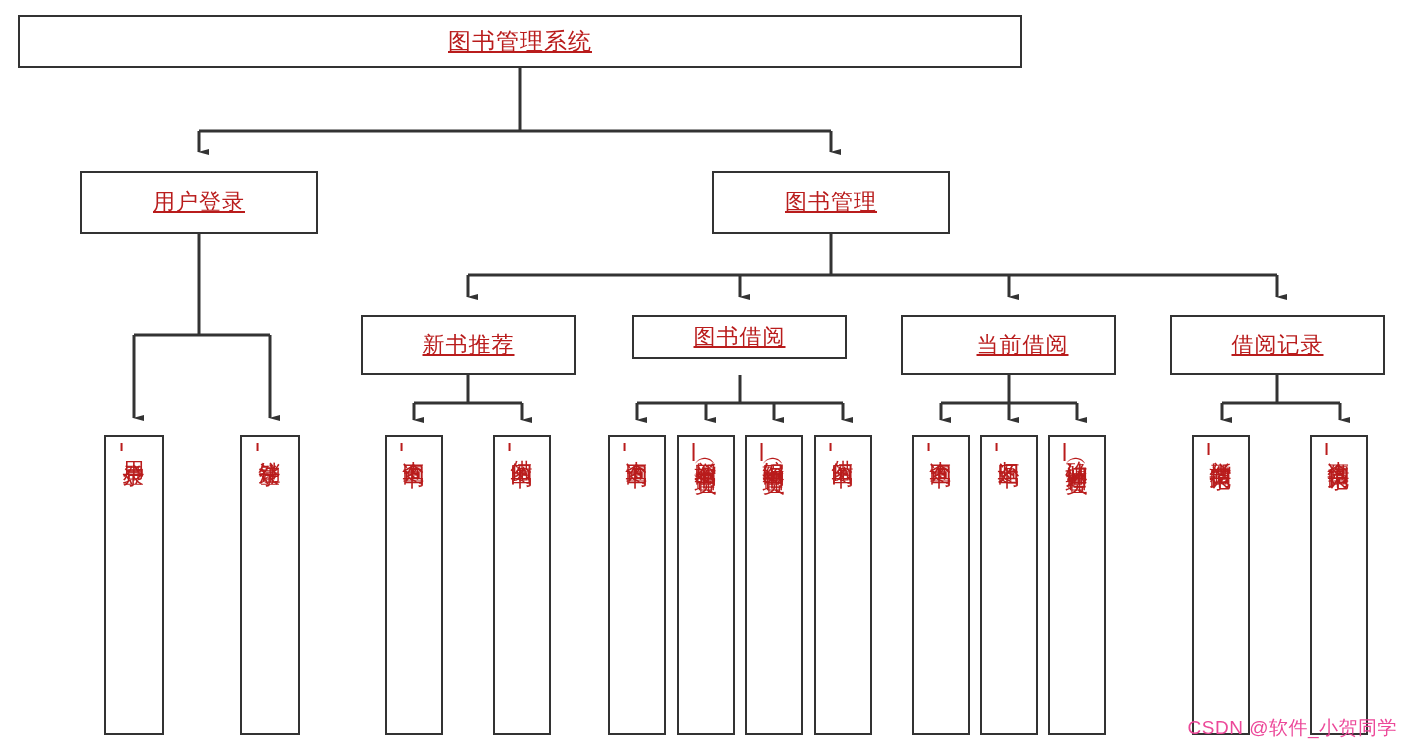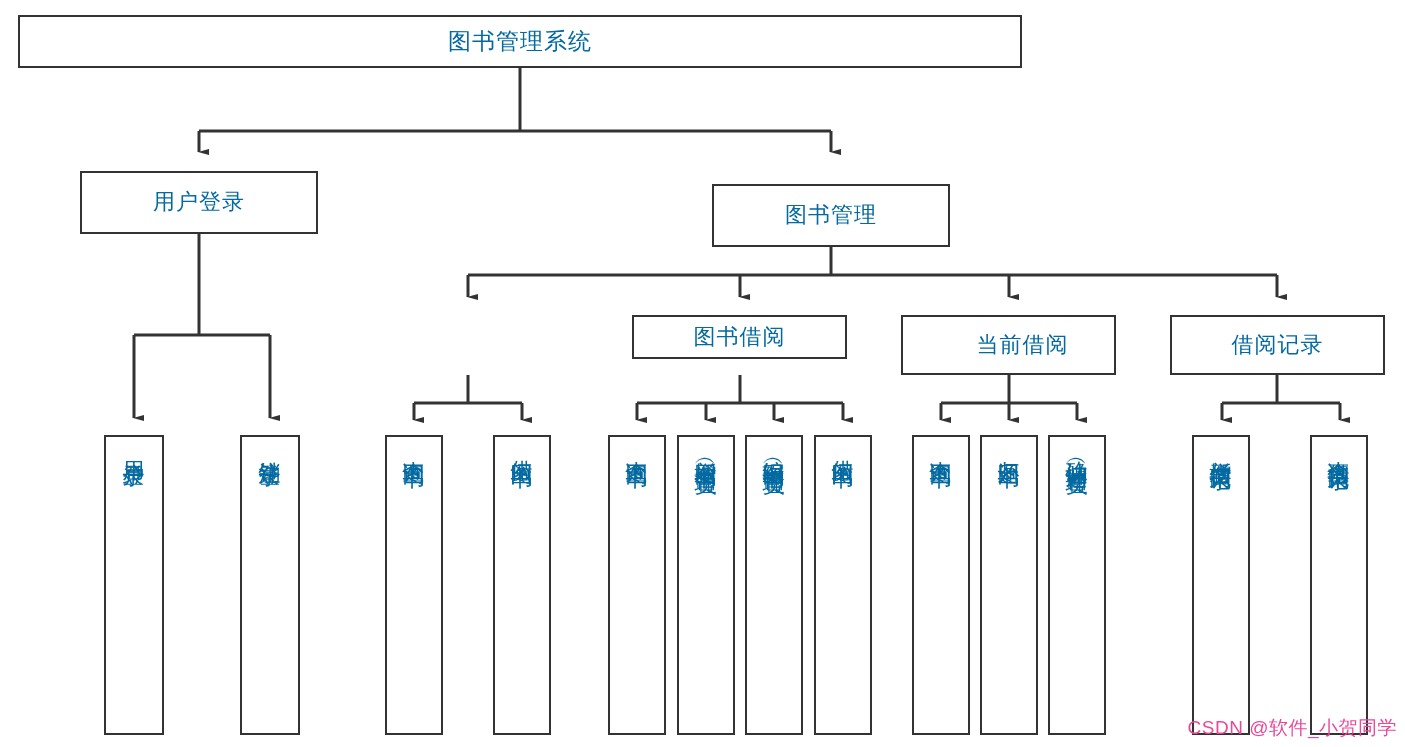--- a/index.html
+++ b/index.html
@@ -26,21 +26,22 @@
     pointer-events: none;
   }
   .node {
     position: absolute;
     box-sizing: border-box;
     background: #ffffff;
     border: 2px solid #333333;
     display: flex;
     align-items: center;
     justify-content: center;
-    color: #0369a1;
+    color: #b91c1c;
+    text-decoration: underline;
   }
   .node.h {
     font-size: 22px;
     letter-spacing: 1px;
     line-height: 1.2;
   }
   .node.v {
     font-size: 22px;
     letter-spacing: 2px;
     line-height: 1.05;
@@ -122,24 +123,27 @@
     </g>
   </svg>
 
   <div class="node h root" style="left:18px; top:15px; width:1004px; height:53px;">
     <span>图书管理系统</span>
   </div>
 
   <div class="node h" style="left:80px; top:171px; width:238px; height:63px;">
     <span>用户登录</span>
   </div>
-  <div class="node h" style="left:712px; top:171px; width:238px; height:63px;margin-top:13px;">
+  <div class="node h" style="left:712px; top:171px; width:238px; height:63px;">
     <span>图书管理</span>
   </div>
 
+  <div class="node h" style="left:361px; top:315px; width:215px; height:60px;">
+    <span>新书推荐</span>
+  </div>
   <div class="node h" style="left:632px; top:315px; width:215px; height:44px;">
     <span>图书借阅</span>
   </div>
   <div class="node h" style="left:901px; top:315px; width:215px; height:60px;padding-left:28px;">
     <span>当前借阅</span>
   </div>
   <div class="node h" style="left:1170px; top:315px; width:215px; height:60px;">
     <span>借阅记录</span>
   </div>
 

